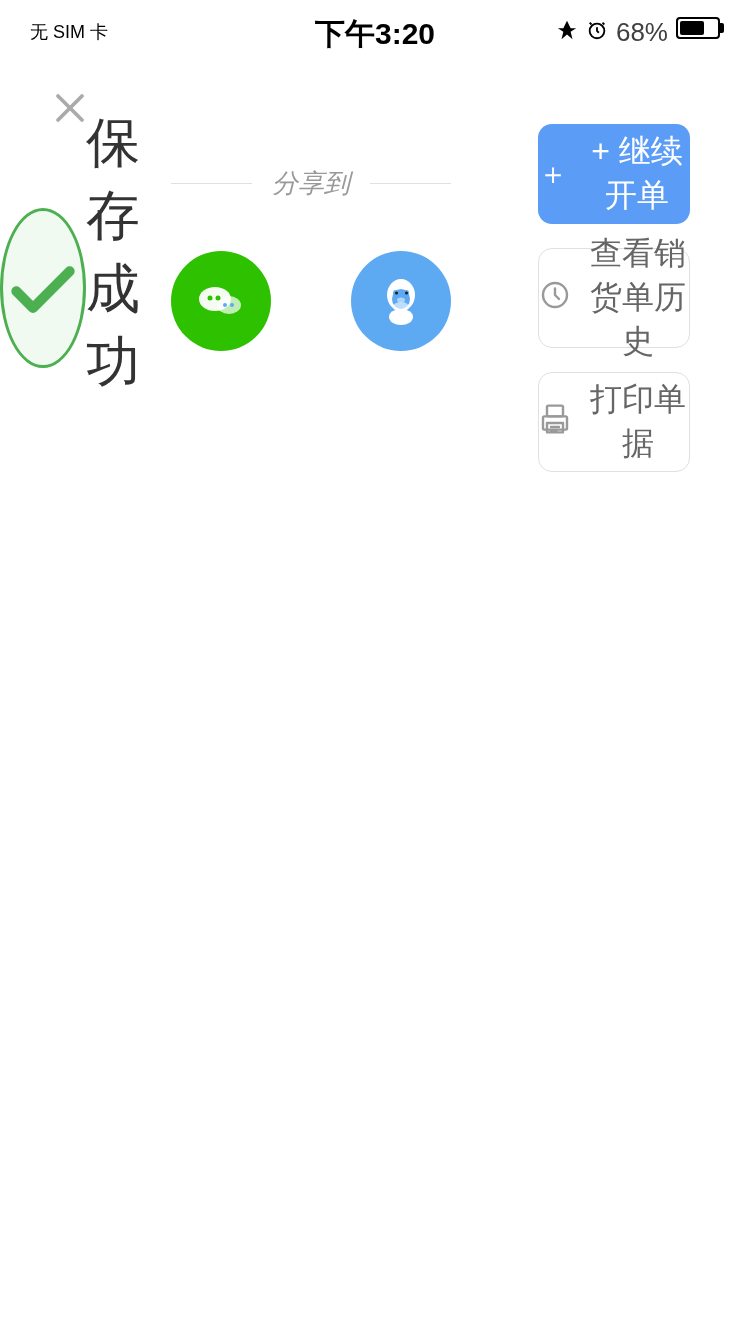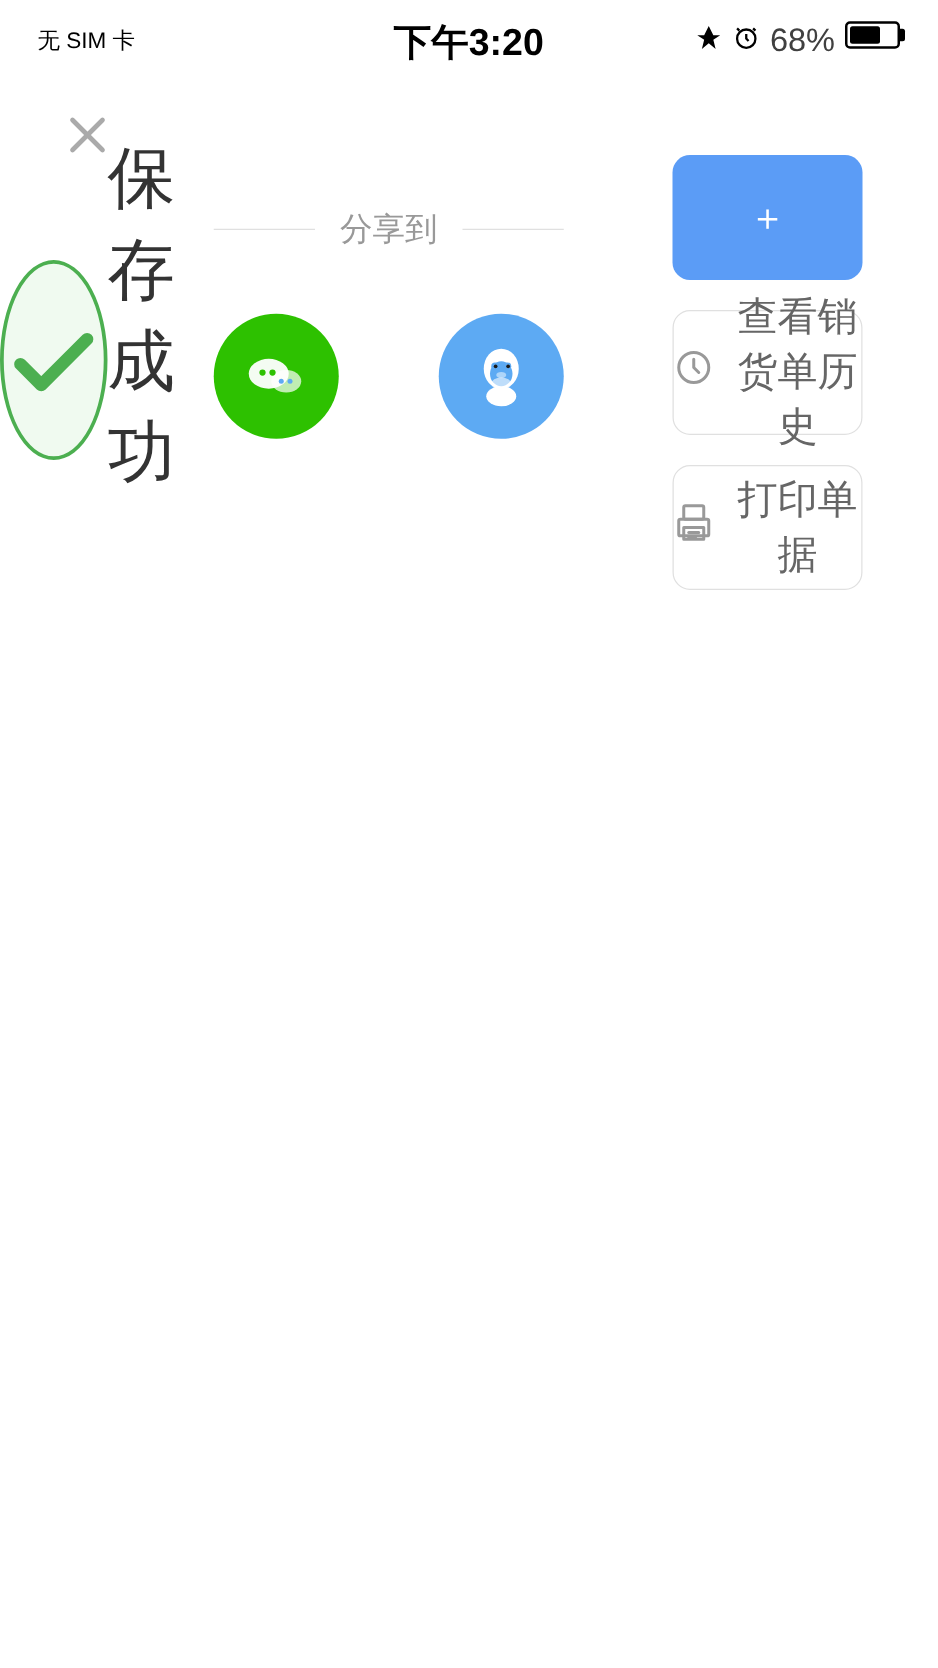--- a/index.html
+++ b/index.html
@@ -133,20 +133,21 @@
       color: #333;
       margin-bottom: 60px;
       letter-spacing: 4px;
     }
 
     
     .share-section {
       width: 100%;
       padding: 0 27px;
       margin-bottom: 50px;
+      font-style: italic;
     }
 
     .share-divider {
       display: flex;
       align-items: center;
       gap: 20px;
       margin-bottom: 50px;
     }
 
     .divider-line {
@@ -321,20 +322,21 @@
           <ellipse cx="30" cy="29" rx="4" ry="2.5" fill="white" opacity="0.5"></ellipse>
         </svg>
       </div>
     </div>
   </div>
 
   <div class="actions-section">
 
     <button class="btn-primary">
       <span class="btn-icon">＋</span>
+      <span>+ 继续开单</span>
     </button>
 
     <button class="btn-secondary">
       <span class="btn-icon">
         <svg width="32" height="32" viewBox="0 0 24 24" fill="none" stroke="#999" stroke-width="1.8" stroke-linecap="round" stroke-linejoin="round">
           <circle cx="12" cy="12" r="9"></circle>
           <polyline points="12,7 12,12 15,15"></polyline>
         </svg>
       </span>
       <span>查看销货单历史</span>

